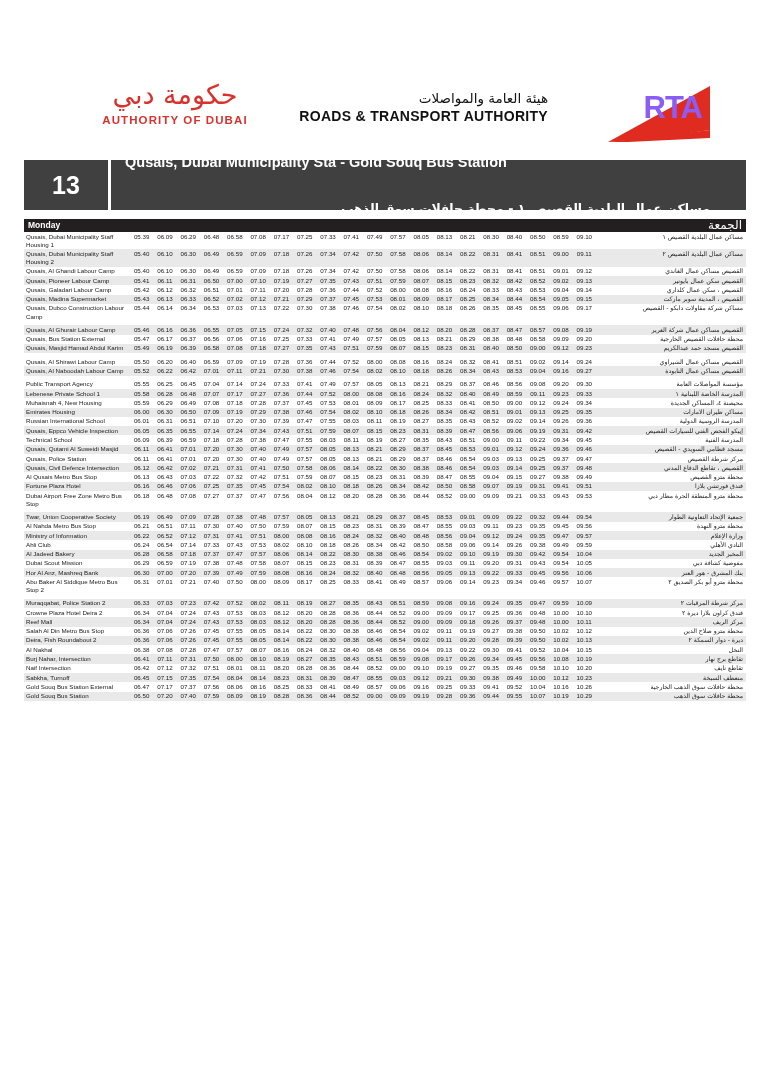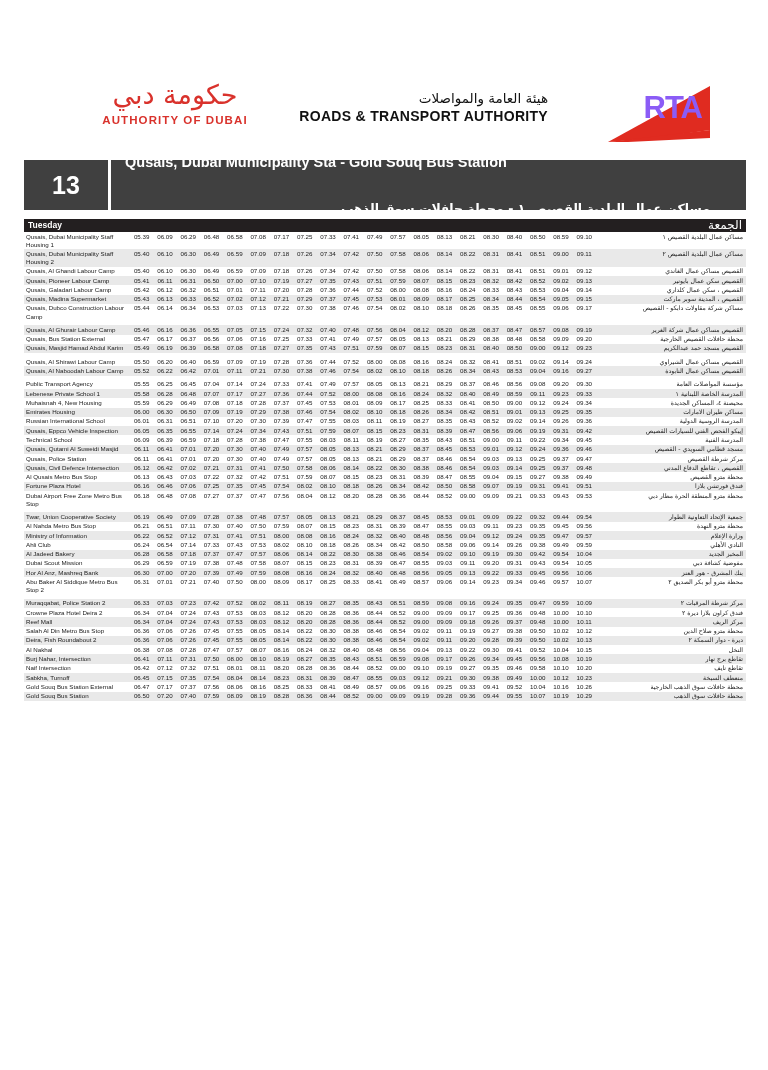--- a/index.html
+++ b/index.html
@@ -249,21 +249,21 @@
 
   <div class="title-bar">
     <div class="route-num">13</div>
     <div class="title-texts">
       <div class="title-en">Qusais, Dubai Municipality Sta - Gold Souq Bus Station</div>
       <div class="title-ar">مساكن عمال البلدية القصيص ١ - محطة حافلات سوق الذهب</div>
     </div>
   </div>
 
   <div class="day-bar">
-    <div class="day-en">Tuesday</div>
+    <div class="day-en">Monday</div>
     <div class="day-ar">الجمعة</div>
   </div>
 
   <div class="tt" id="timetable-body">
       <div class="trow">
         <div class="c-stop">Qusais, Dubai Municipality Staff Housing 1</div>
         <div class="c-times">
           <div class="c-time">05.39</div>
           <div class="c-time">06.09</div>
           <div class="c-time">06.29</div>

